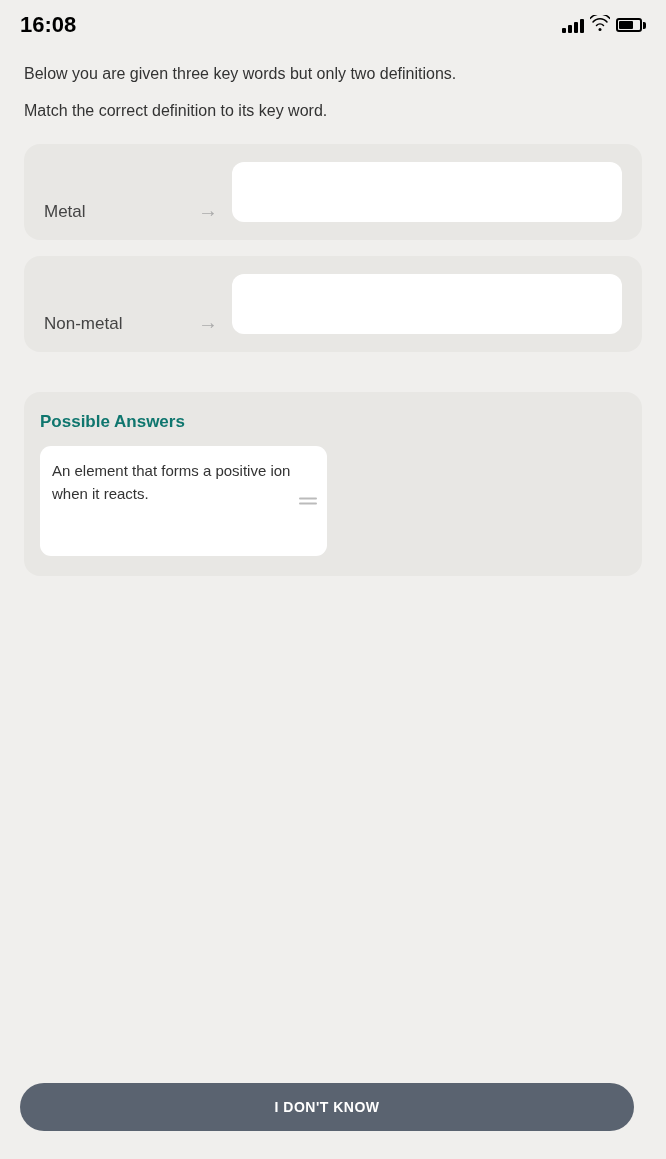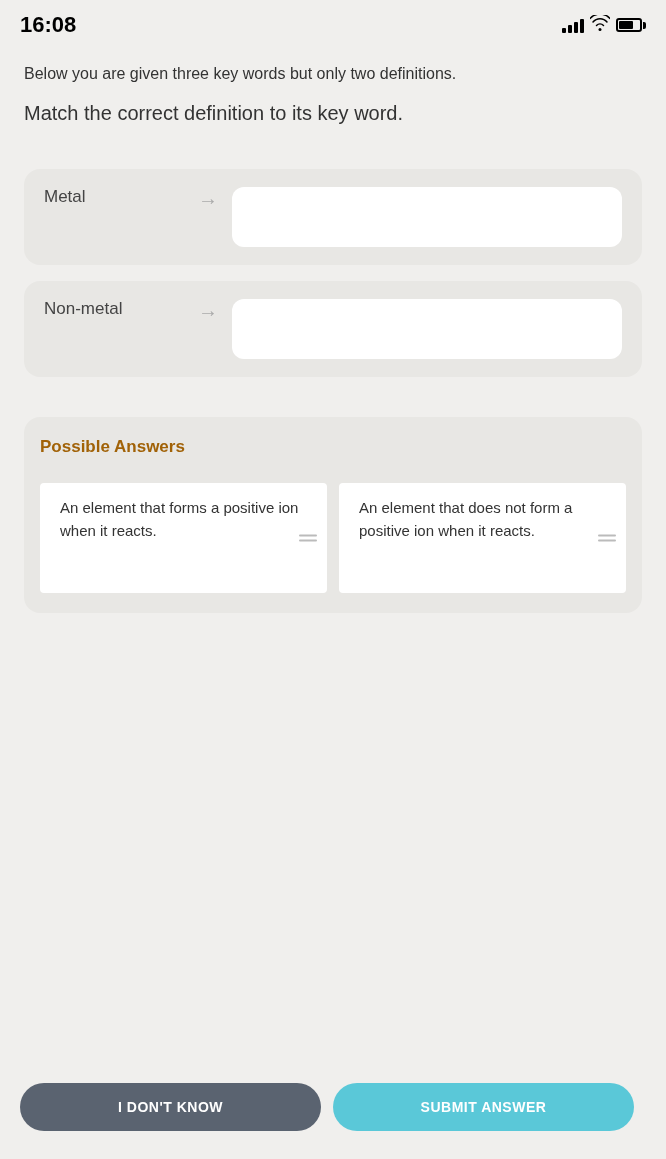--- a/index.html
+++ b/index.html
@@ -46,32 +46,32 @@
     }
 
     .instructions {
       font-size: 16px;
       color: #333;
       line-height: 1.5;
       margin-bottom: 16px;
     }
 
     .match-label {
-      font-size: 20px;
+      font-size: 16px;
       color: #333;
-      margin-bottom: 44px;
+      margin-bottom: 24px;
     }
 
     
     .keyword-row {
       background: #e8e7e4;
       border-radius: 16px;
       padding: 18px 20px;
       display: flex;
-      align-items: flex-start;
+      align-items: flex-end;
       margin-bottom: 16px;
     }
 
     .keyword-label {
       font-size: 17px;
       color: #444;
       width: 140px;
       flex-shrink: 0;
     }
 
@@ -95,39 +95,38 @@
       background: #e8e7e4;
       border-radius: 16px;
       padding: 20px 16px;
       margin-top: 24px;
       margin-bottom: 32px;
     }
 
     .possible-answers-title {
       font-size: 17px;
       font-weight: 700;
-      color: #a16207;
+      color: #0f766e;
       margin-bottom: 14px;
     }
 
     .answers-grid {
       display: grid;
       grid-template-columns: 1fr 1fr;
       gap: 12px;
     }
 
     .answer-card {
       background: #fff;
-      border-radius: 4px;
-      padding: 14px 20px;
+      border-radius: 11px;
+      padding: 14px 12px;
       position: relative;
       min-height: 110px;
       display: flex;
       align-items: flex-start;
-      margin-top: 12px;
     }
 
     .answer-text {
       font-size: 15px;
       color: #333;
       line-height: 1.5;
       flex: 1;
     }
 
     .drag-handle {
@@ -286,30 +285,22 @@
     <div class="answers-grid">
 
       <div class="answer-card">
         <span class="answer-text">An element that forms a positive ion when it reacts.</span>
         <div class="drag-handle">
           <span></span>
             <span></span>
         </div>
       </div>
 
-      <div class="answer-card">
-        <span class="answer-text">An element that does not form a positive ion when it reacts.</span>
-        <div class="drag-handle">
-          <span></span>
-            <span></span>
-        </div>
-      </div>
 
 
     </div>
   </div>
 
 </div>
 
 <div class="bottom-bar">
   <button class="btn btn-dark">I DON'T KNOW</button>
-  <button class="btn btn-blue">SUBMIT ANSWER</button>
 </div>
 
 </body></html>

